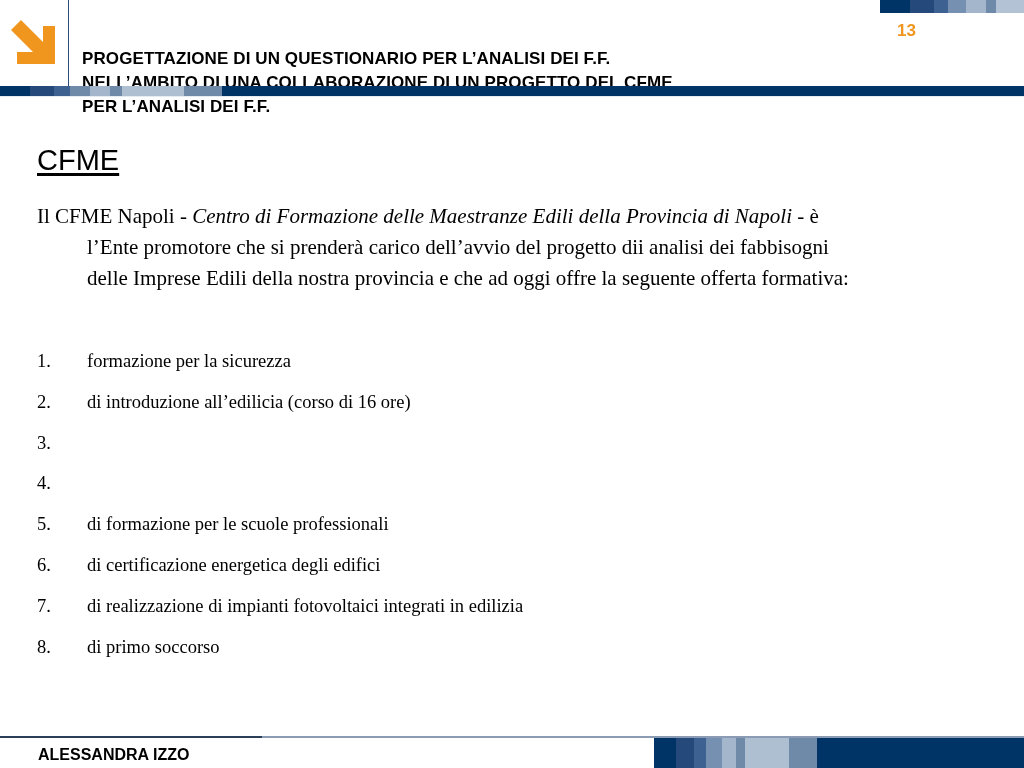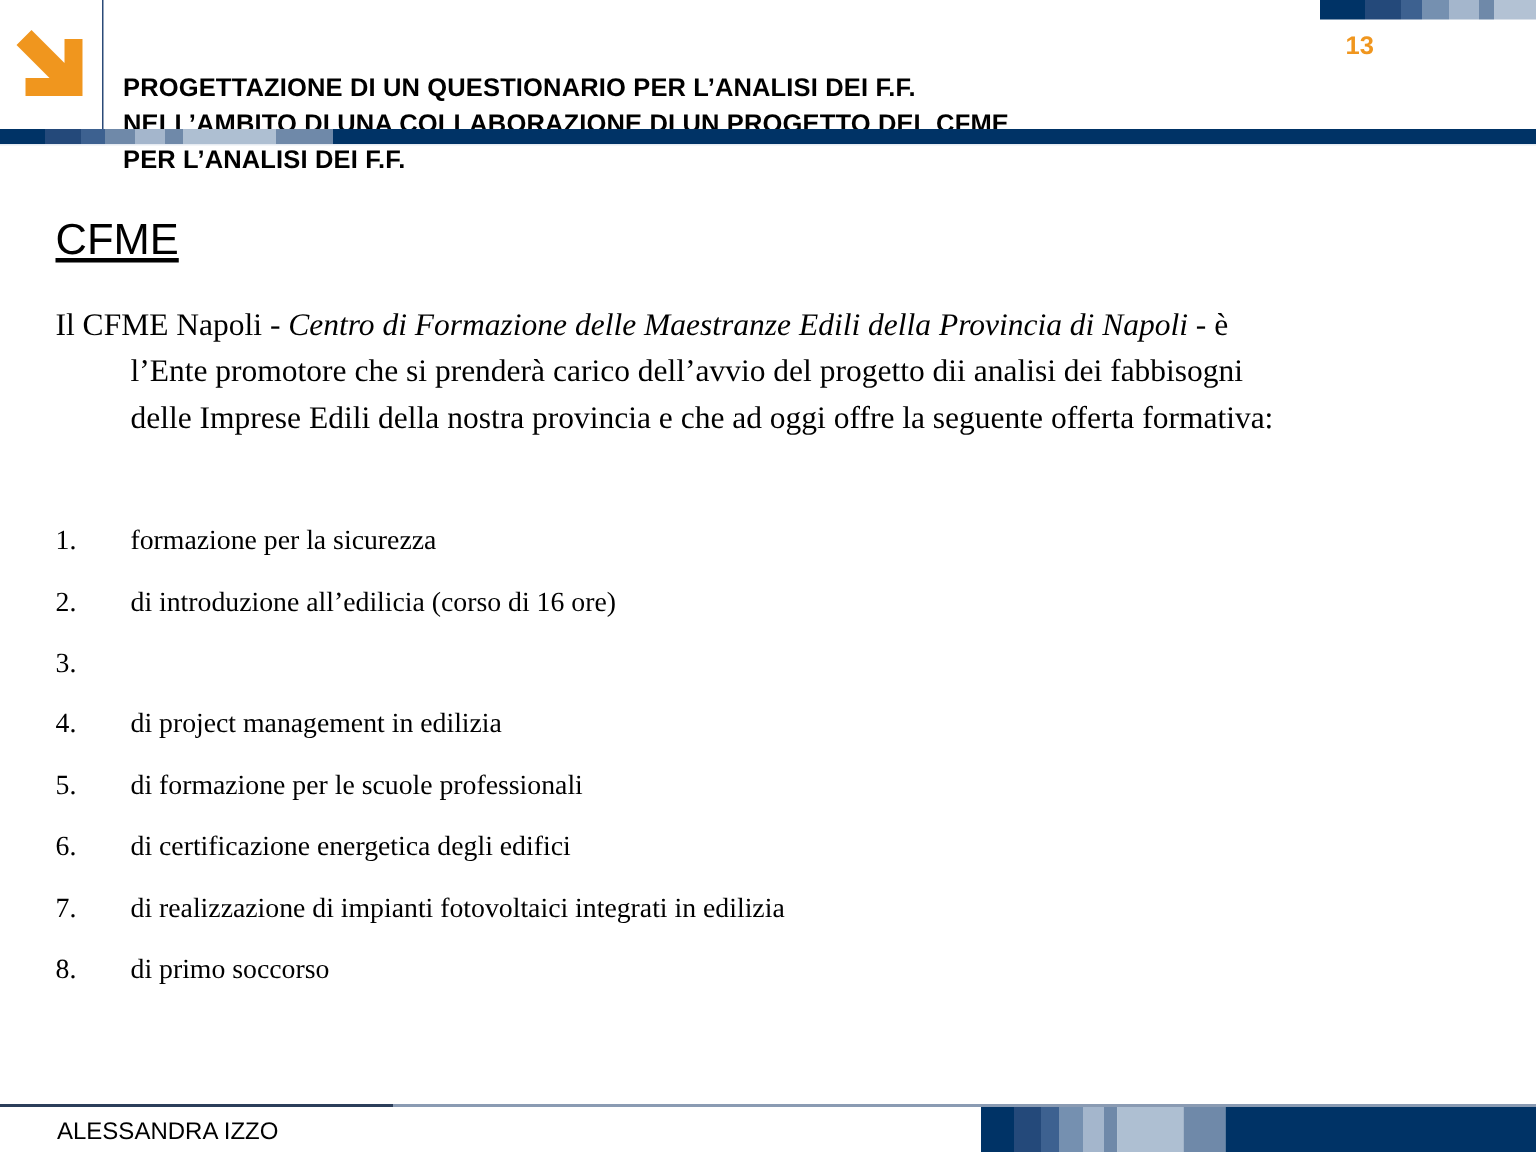--- a/index.html
+++ b/index.html
@@ -55,21 +55,21 @@
     .list-num { width: 50px; }
 
     .footer-line-left {
       position: absolute; left: 0; top: 736px; width: 262px; height: 2px; background: #2b3e5a;
     }
     .footer-line-right {
       position: absolute; left: 262px; top: 736px; width: 762px; height: 2px; background: #8a9bb3;
     }
     .footer-name {
       position: absolute; left: 38px; top: 746px;
-      font-family: "Liberation Sans", sans-serif; font-weight: normal; font-size: 16px; color: #000;
+      font-family: "Liberation Sans", sans-serif; font-weight: bold; font-size: 16px; color: #000;
     }
     .footer-stripes {
       position: absolute; left: 654px; top: 738px; width: 370px; height: 30px; display: flex;
     }
   </style>
 </head>
 <body>
 
 <div class="logo-box">
   <svg width="50" height="50" viewBox="0 0 50 50">
@@ -125,21 +125,20 @@
   </div>
   <div class="list-item">
     <span class="list-num">2.</span>
     <span>di introduzione all’edilicia (corso di 16 ore)</span>
   </div>
   <div class="list-item">
     <span class="list-num">3.</span>
   </div>
   <div class="list-item">
     <span class="list-num">4.</span>
-    <span>di project management in edilizia</span>
   </div>
   <div class="list-item">
     <span class="list-num">5.</span>
     <span>di formazione per le scuole professionali</span>
   </div>
   <div class="list-item">
     <span class="list-num">6.</span>
     <span>di certificazione energetica degli edifici</span>
   </div>
   <div class="list-item">

